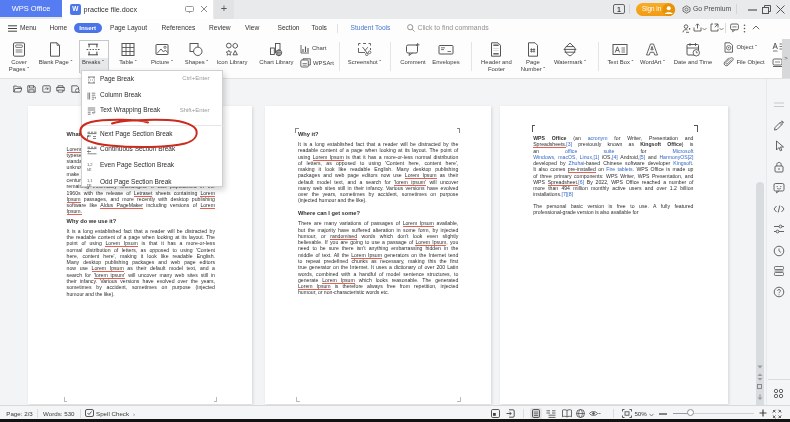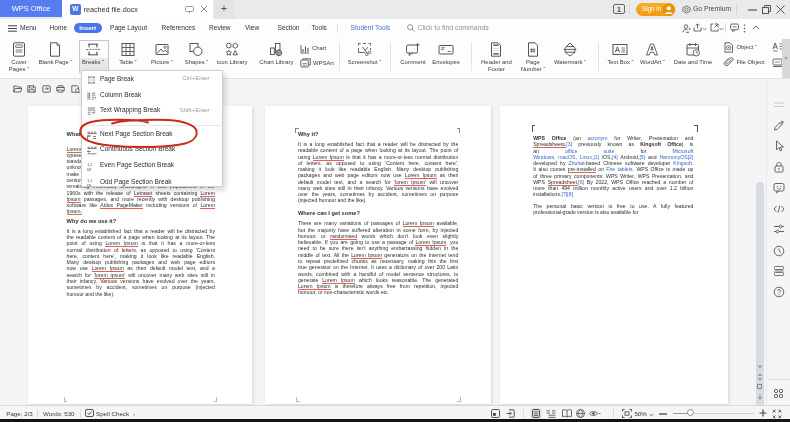--- a/index.html
+++ b/index.html
@@ -57,21 +57,21 @@
 .dshort{position:absolute;right:13px;top:2.5px;font-size:6px;color:#9a9a9c}
 .dicon{position:absolute;left:5px;top:3px}
 #redcircle{position:absolute;left:0;top:0;z-index:60;pointer-events:none}
 </style></head>
 <body>
 
 <div id="titlebar"></div>
 <div id="wpsbtn">WPS Office</div>
 <div id="tab">
   <div id="tabicon">W</div>
-  <div id="tabtitle">reached file.docx</div>
+  <div id="tabtitle">practice file.docx</div>
   <svg class="abs" style="left:123px;top:5.5px" width="9" height="8" viewBox="0 0 9 8">
       <rect x="0.5" y="0.5" width="8" height="5" rx="1" fill="none" stroke="#999" stroke-width="1"></rect>
       <line x1="4.5" y1="5.5" x2="4.5" y2="7" stroke="#999" stroke-width="1"></line>
     </svg>
   <svg class="abs" style="left:137.5px;top:5px" width="8" height="8" viewBox="0 0 8 8">
       <path d="M1,1 L7,7 M7,1 L1,7" stroke="#8a8a8a" stroke-width="1"></path>
     </svg>
 </div>
 <div id="plusbox">+</div>
 

